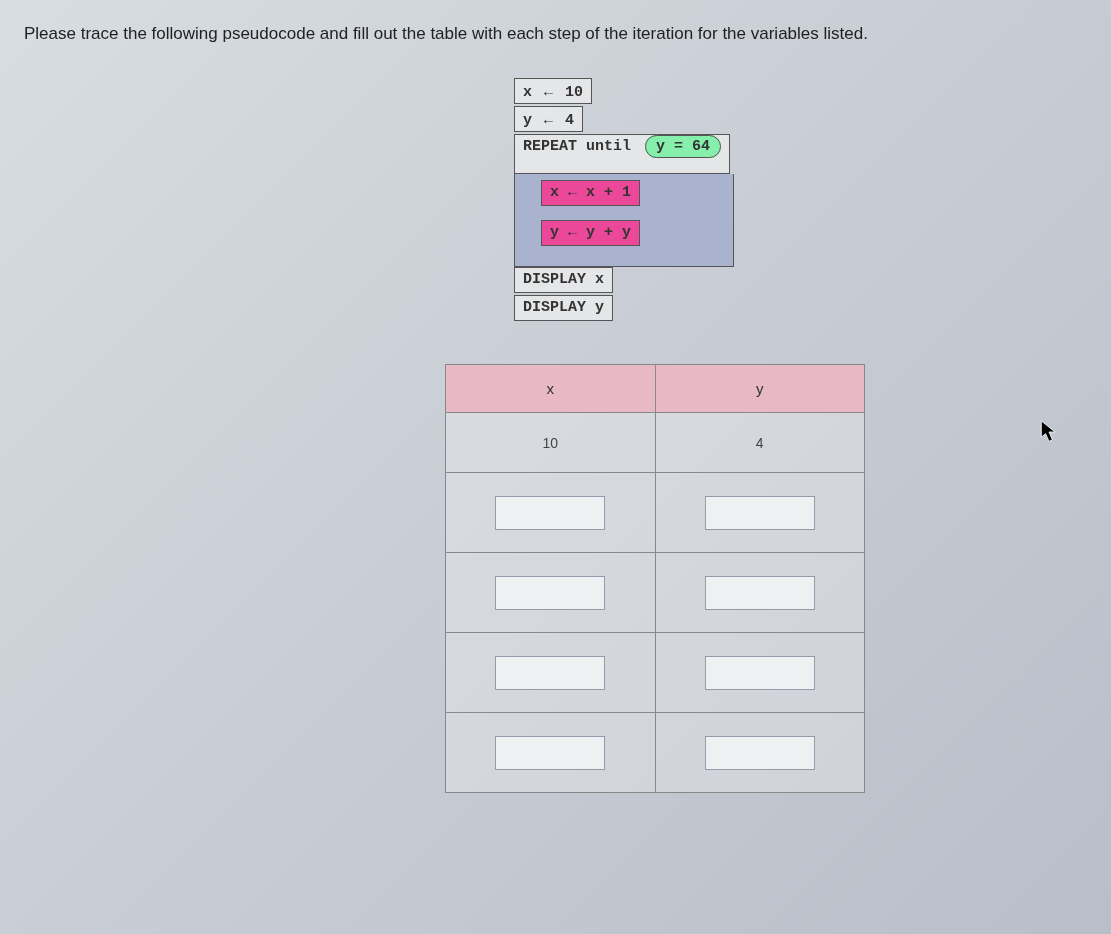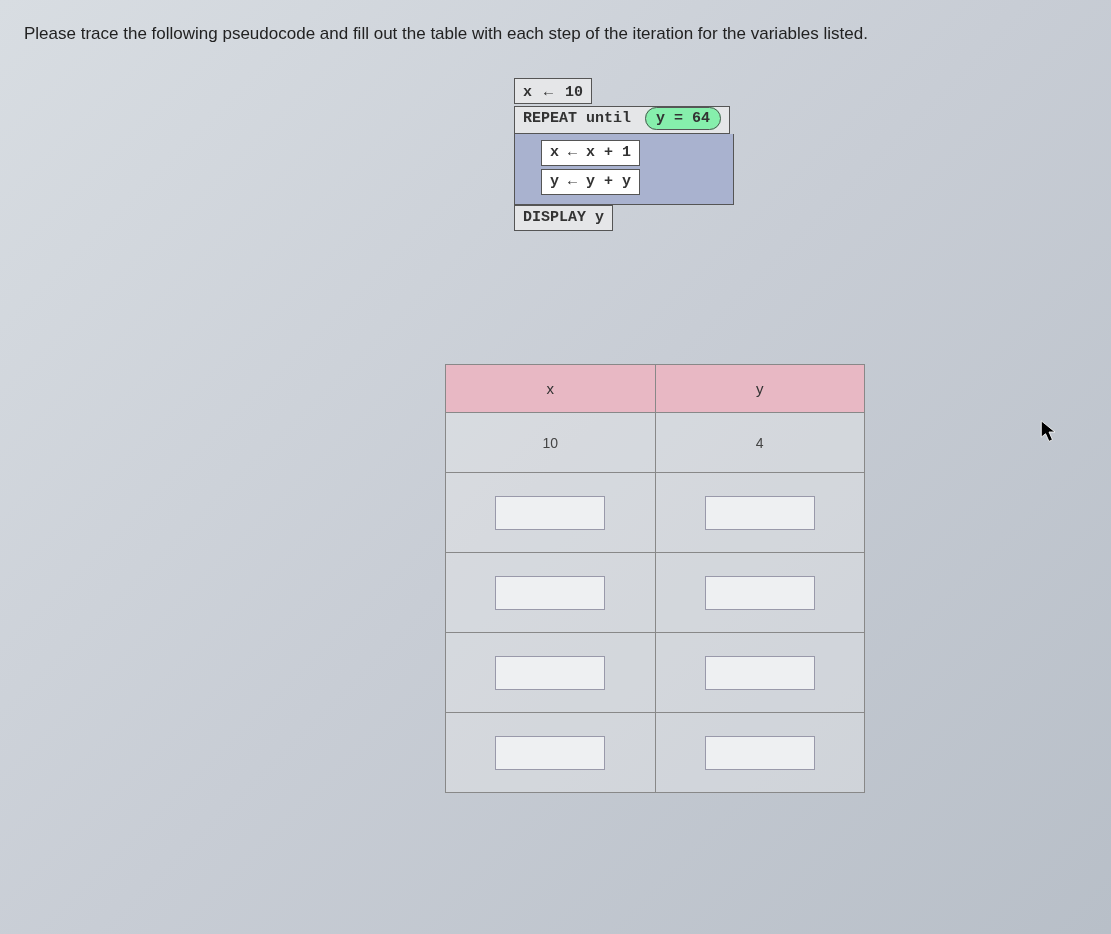--- a/index.html
+++ b/index.html
@@ -50,44 +50,44 @@
     line-height: 18px;
     height: 26px;
   }
   .repeat-block {
     position: relative;
   }
   .repeat-header {
     display: flex;
     align-items: center;
   }
-  .repeat-header .code-box { height: 28px; }
+  .repeat-header .code-box { height: 40px; }
   .pill {
     border: 1.5px solid #555;
     background: #86efac;
     border-radius: 12px;
     padding: 2px 10px;
     font-family: "Courier New", monospace;
     font-weight: bold;
     margin-left: 6px;
     height: 24px;
     line-height: 18px;
   }
   .repeat-body {
     background: #a9b2cf;
     border: 1.5px solid #555;
     border-top: none;
     padding: 6px 10px 6px 26px;
     width: 220px;
   }
   .repeat-body .code-box {
-    background: #ffffff;
+    background: #ec4899;
     display: block;
     width: fit-content;
-    margin-bottom: 3px;
+    margin-bottom: 14px;
   }
   .arrow { font-family: Arial, sans-serif; font-weight: normal; }
 
   
   .trace-table {
     position: absolute;
     left: 445px;
     top: 364px;
     border-collapse: collapse;
     width: 420px;
@@ -140,35 +140,45 @@
 
 <div class="page">
   <div class="instruction">Please trace the following pseudocode and fill out the table with each step of the iteration for the variables listed.</div>
 
   <div class="pseudocode">
     <div class="code-row">
       <span class="code-box">
         <span>x</span>
         <span class="arrow">←</span>
         <span>10</span>
+      </span>
+    </div>
+    <div class="code-row">
+      <span class="code-box">
+        <span>y</span>
+        <span class="arrow">←</span>
+        <span>4</span>
       </span>
     </div>
     <div class="repeat-block">
       <div class="repeat-header">
         <span class="code-box" style="border-right:none;">REPEAT until</span>
         <span class="code-box" style="border-left:none;padding-left:0;">
           <span class="pill">y = 64</span>
         </span>
       </div>
       <div class="repeat-body">
         <span class="code-box">x ← x + 1</span>
         <span class="code-box">y ← y + y</span>
       </div>
     </div>
     <div class="code-row">
+      <span class="code-box">DISPLAY x</span>
+    </div>
+    <div class="code-row">
       <span class="code-box">DISPLAY y</span>
     </div>
   </div>
 
 
   <table class="trace-table">
     <thead>
       <tr>
         <th>x</th>
         <th>y</th>

